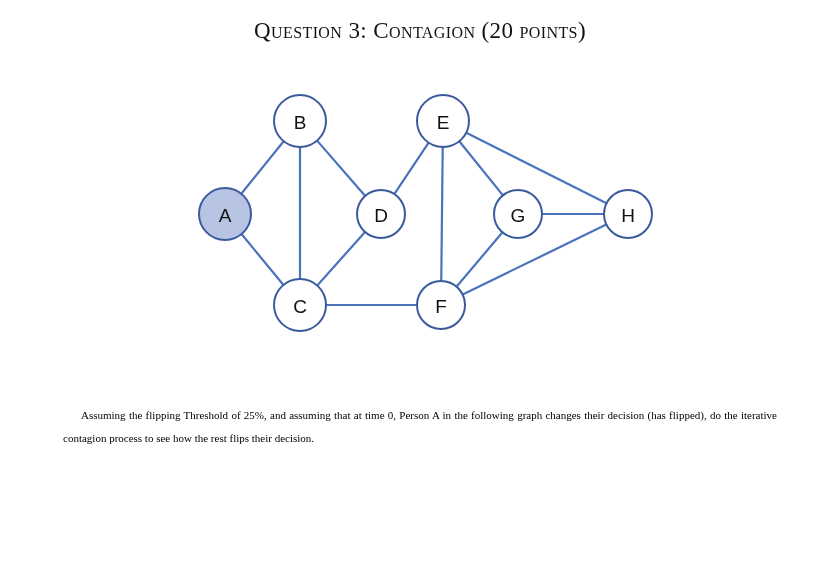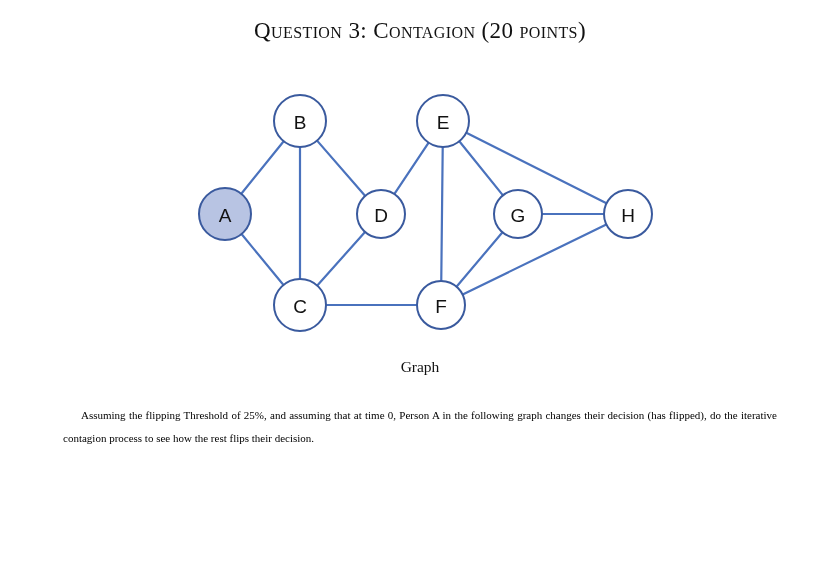--- a/index.html
+++ b/index.html
@@ -132,17 +132,16 @@
           <circle cx="518" cy="136" r="24" fill="#ffffff" stroke="#3a5a9e" class="node-circle"></circle>
           <text x="518" y="137" class="node-label" fill="#111111">G</text>
         </g>
         <g>
           <circle cx="628" cy="136" r="24" fill="#ffffff" stroke="#3a5a9e" class="node-circle"></circle>
           <text x="628" y="137" class="node-label" fill="#111111">H</text>
         </g>
       </svg>
   </div>
 
-  <div class="caption">Graph</div>
 
   <div class="body-text">Assuming the flipping Threshold of 25%, and assuming that at time 0, Person A in the following graph changes their decision (has flipped), do the iterative contagion process to see how the rest flips their decision.</div>
 
 </div>
 
 </body></html>

